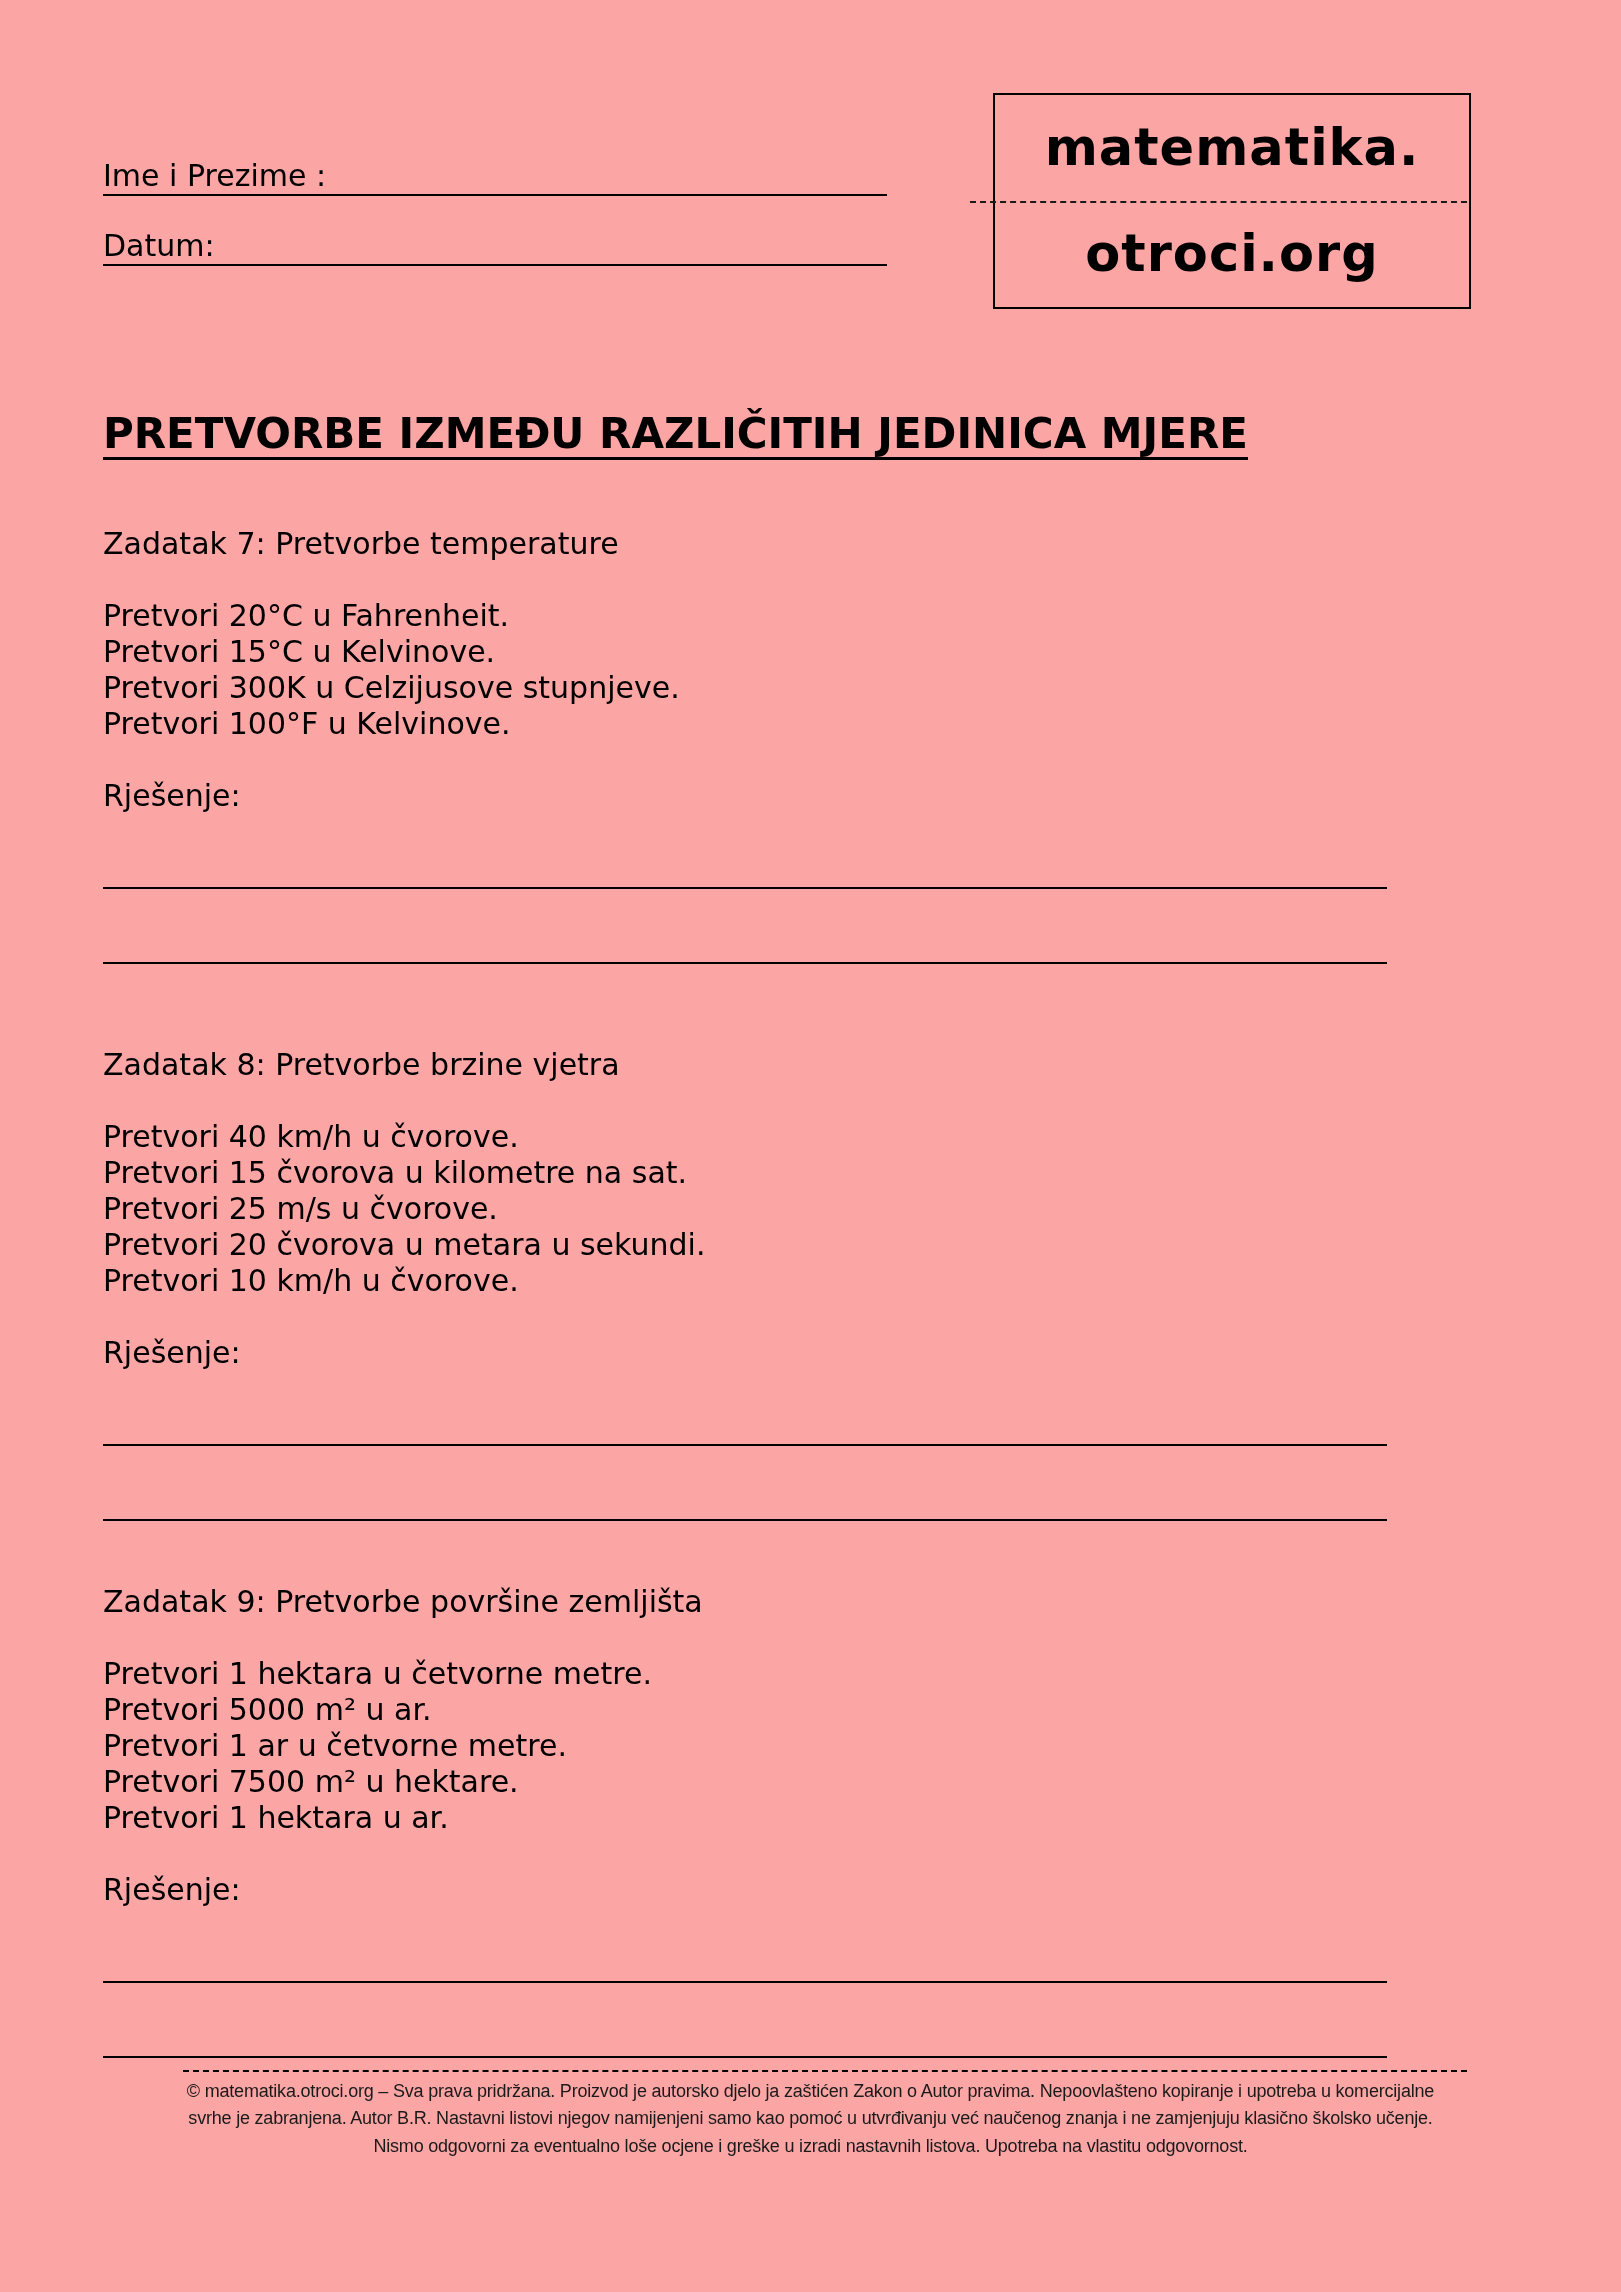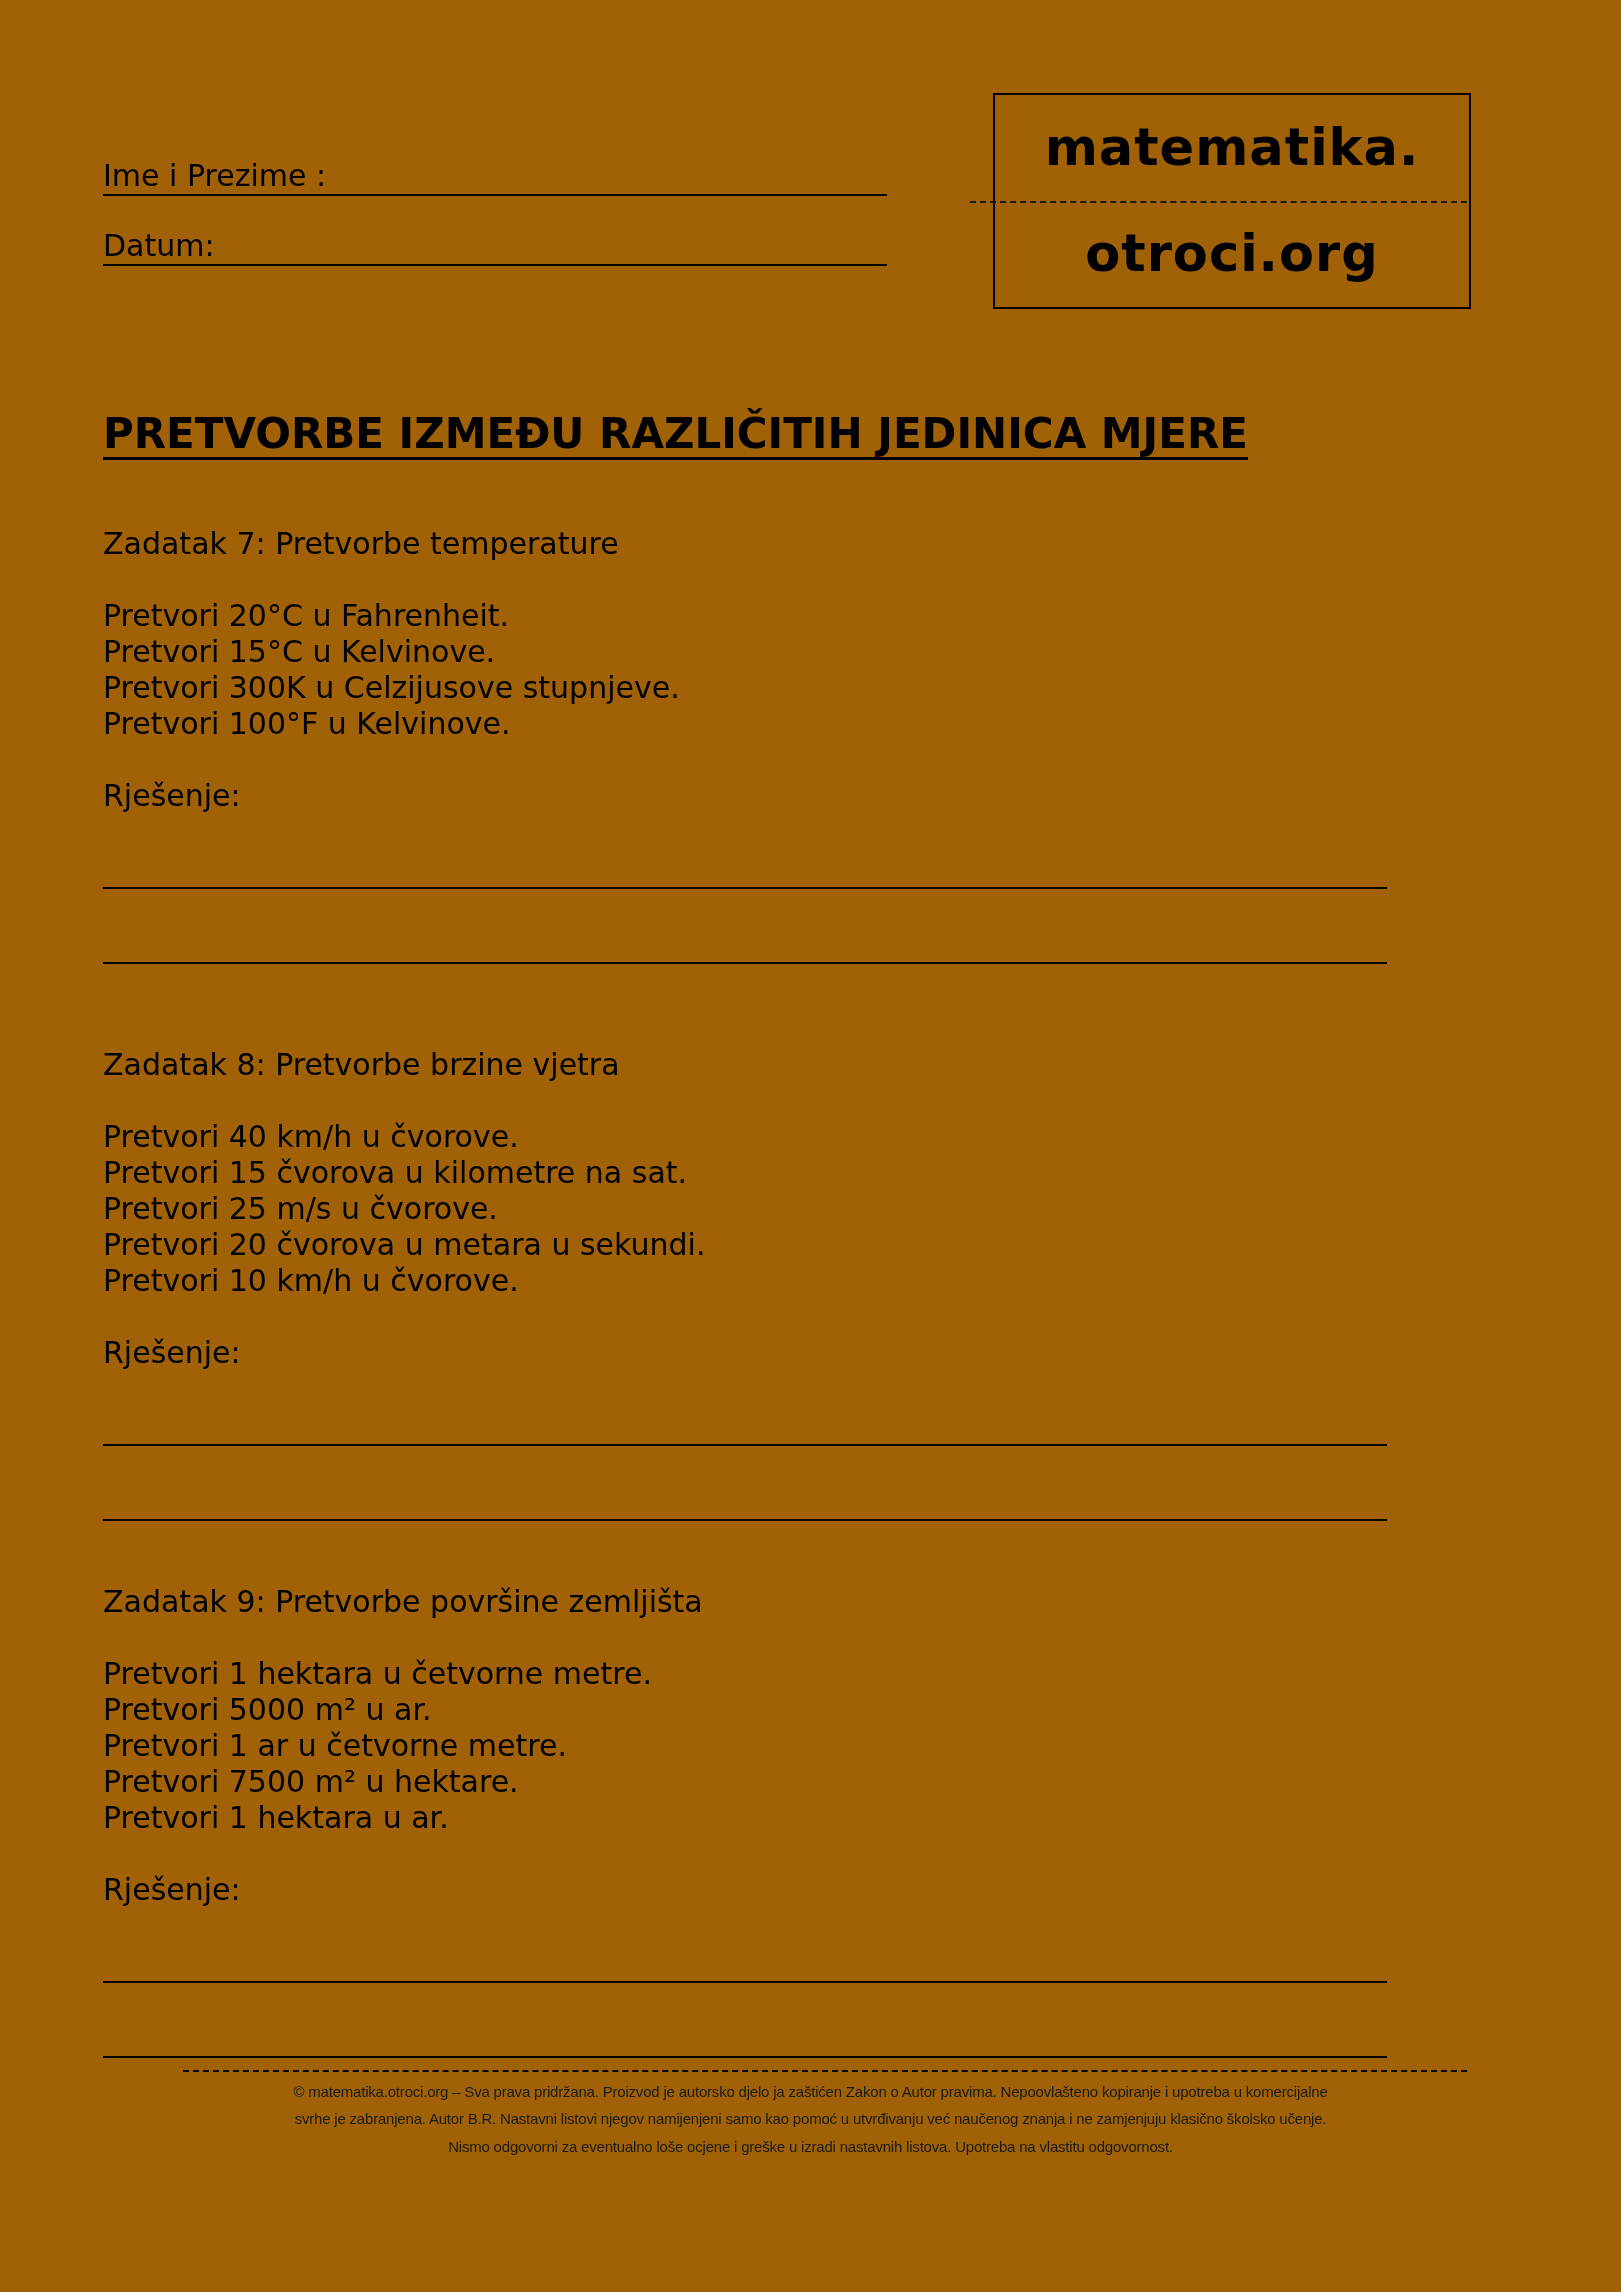--- a/index.html
+++ b/index.html
@@ -1,21 +1,21 @@
 <!DOCTYPE html>
 <html><head>
 <meta charset="utf-8">
 <style>
   html, body { margin: 0; padding: 0; background: #888; }
   .page {
     position: relative;
     width: 1621px;
     height: 2293px;
     margin: 0 auto;
-    background: #a16207;
+    background: #fca5a5;
     color: #000;
     font-family: "DejaVu Sans", sans-serif;
     font-size: 30px;
     line-height: 36px;
     overflow: hidden;
   }
 
   
   .field-row {
     position: absolute;
@@ -93,21 +93,21 @@
   .footer-divider {
     margin-top: 11.8px;
     margin-left: 80px;
     width: 1284px;
     border-top: 2.9px dashed #000;
   }
   .footer-text {
     margin-top: 5.9px;
     text-align: center;
     font-family: "Liberation Sans", sans-serif;
-    font-size: 15px;
+    font-size: 18px;
     line-height: 27.4px;
     letter-spacing: -0.2px;
     color: #1a1a1a;
   }
 </style>
 </head>
 <body>
 
 <div class="page">
 

